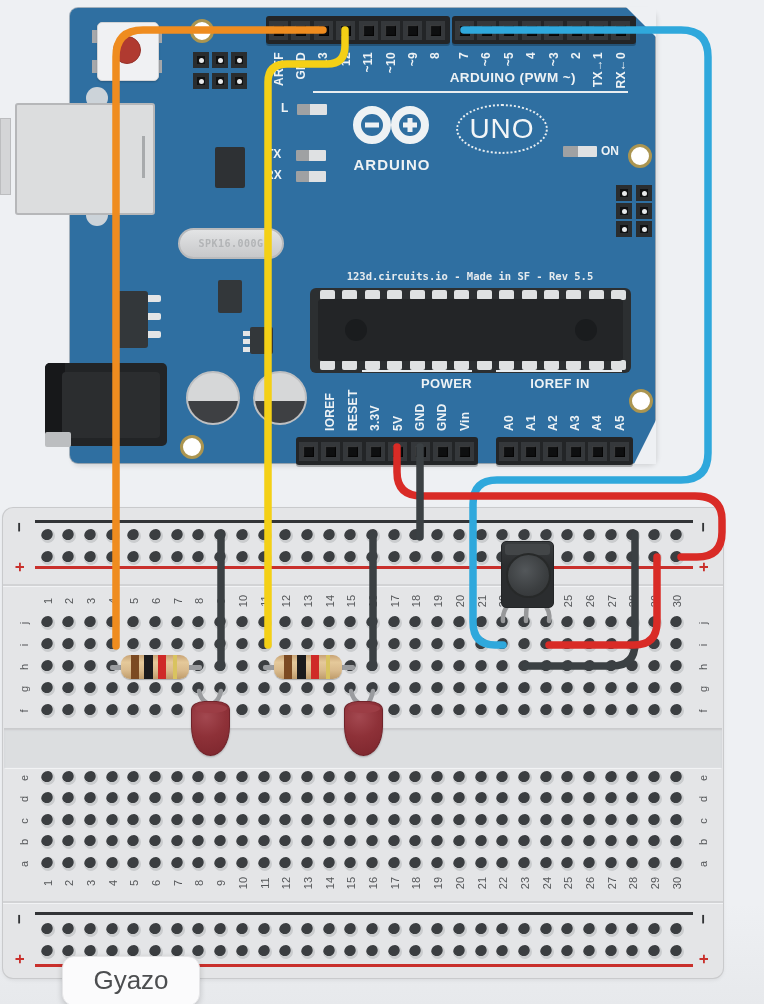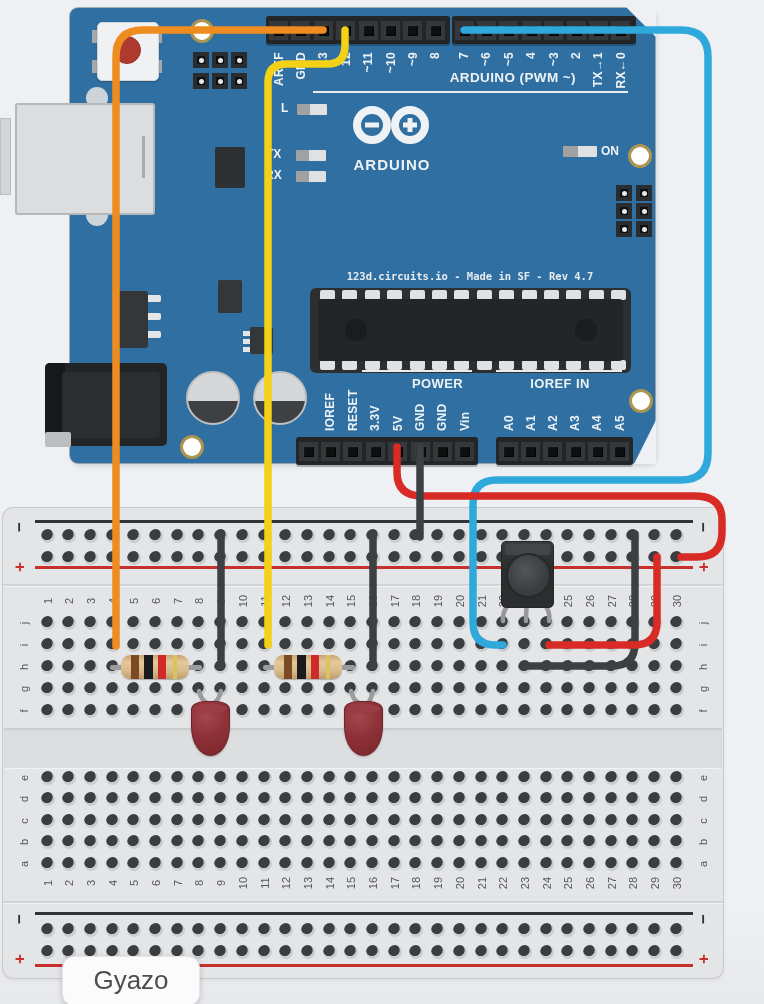--- a/index.html
+++ b/index.html
@@ -110,25 +110,26 @@
   <div class="abs" style="left:243px;top:331px;width:7px;height:5px;background:#e4e5e6;"></div>
   <div class="abs" style="left:243px;top:339px;width:7px;height:5px;background:#e4e5e6;"></div>
   <div class="abs" style="left:243px;top:347px;width:7px;height:5px;background:#e4e5e6;"></div>
   <div class="abs" style="left:250px;top:327px;width:23px;height:27px;background:#33373a;border-radius:2px;"></div>
 
   <div class="abs" style="left:145px;top:295px;width:16px;height:7px;background:#e4e5e6;border-radius:2px;"></div>
   <div class="abs" style="left:145px;top:313px;width:16px;height:7px;background:#e4e5e6;border-radius:2px;"></div>
   <div class="abs" style="left:145px;top:331px;width:16px;height:7px;background:#e4e5e6;border-radius:2px;"></div>
   <div class="abs" style="left:115px;top:291px;width:33px;height:57px;background:#33373a;border-radius:3px;"></div>
 
+  <div class="abs" style="left:178px;top:228px;width:106px;height:31px;border-radius:16px;background:linear-gradient(180deg,#e3e4e5,#c7c8ca);border:2px solid #b9babc;box-sizing:border-box;text-align:center;line-height:27px;font-size:10px;font-weight:bold;letter-spacing:.5px;color:#b2b4b6;font-family:'DejaVu Sans Mono',monospace;">SPK16.000G</div>
 
   <div class="abs" style="left:186px;top:371px;width:54px;height:54px;border-radius:50%;background:linear-gradient(180deg,#d6d7d8 57%,#3e4043 57%);border:2px solid #bfc0c2;box-sizing:border-box;"></div>
   <div class="abs" style="left:253px;top:371px;width:54px;height:54px;border-radius:50%;background:linear-gradient(180deg,#d6d7d8 57%,#3e4043 57%);border:2px solid #bfc0c2;box-sizing:border-box;"></div>
 
-  <div class="abs" style="left:330px;top:270px;width:280px;text-align:center;font-family:'DejaVu Sans Mono',monospace;font-weight:bold;font-size:10.5px;color:#e6ebee;">123d.circuits.io - Made in SF - Rev 4.7</div>
+  <div class="abs" style="left:330px;top:270px;width:280px;text-align:center;font-family:'DejaVu Sans Mono',monospace;font-weight:bold;font-size:10.5px;color:#e6ebee;">123d.circuits.io - Made in SF - Rev 5.5</div>
 
   <div class="abs" style="left:310px;top:288px;width:321px;height:85px;background:#2c2f31;border-radius:6px;"></div>
   <div class="abs" id="icstubs">
       <div class="stub abs" style="left: 320px; top: 290px;"></div>
       <div class="stub abs" style="left: 320px; top: 360px;"></div>
       <div class="stub abs" style="left: 342.4px; top: 290px;"></div>
       <div class="stub abs" style="left: 342.4px; top: 360px;"></div>
       <div class="stub abs" style="left: 364.8px; top: 290px;"></div>
       <div class="stub abs" style="left: 364.8px; top: 360px;"></div>
       <div class="stub abs" style="left: 387.2px; top: 290px;"></div>
@@ -159,35 +160,36 @@
   <div class="abs" style="left:575px;top:319px;width:22px;height:22px;border-radius:50%;background:#1a1c1e;"></div>
 
   <svg class="abs" style="left:344px;top:103px;" width="96" height="47" viewBox="0 0 96 47">
     <circle cx="28" cy="22" r="15" fill="none" stroke="#eef2f4" stroke-width="8"></circle>
     <circle cx="66" cy="22" r="15" fill="none" stroke="#eef2f4" stroke-width="8"></circle>
     <line x1="21" y1="22" x2="35" y2="22" stroke="#eef2f4" stroke-width="5"></line>
     <line x1="59" y1="22" x2="73" y2="22" stroke="#eef2f4" stroke-width="5"></line>
     <line x1="66" y1="15" x2="66" y2="29" stroke="#eef2f4" stroke-width="5"></line>
   </svg>
   <div class="abs" style="left:344px;top:156px;width:96px;text-align:center;font-weight:bold;font-size:15px;letter-spacing:1px;color:#eef2f4;">ARDUINO</div>
+  <div class="abs" style="left:456px;top:104px;width:92px;height:50px;border:2px dotted #e8eef1;border-radius:50%;box-sizing:border-box;text-align:center;line-height:46px;font-size:28px;letter-spacing:1px;color:#f2f5f7;">UNO</div>
 
   <div class="abs ledlbl" style="left:281px;top:101px;">L</div>
   <div class="abs ledrect" style="left:297px;top:104px;"></div>
   <div class="abs ledlbl" style="left:266px;top:147px;">TX</div>
   <div class="abs ledrect" style="left:296px;top:150px;"></div>
   <div class="abs ledlbl" style="left:265px;top:168px;">RX</div>
   <div class="abs ledrect" style="left:296px;top:171px;"></div>
 
   <div class="abs ledrect" style="left:563px;top:146px;width:34px;"></div>
   <div class="abs" style="left:601px;top:144px;font-weight:bold;font-size:12px;color:#edf2f5;">ON</div>
 
   <div class="abs silkline" style="left:313px;top:91px;width:315px;"></div>
   <div class="abs caption" style="left:420px;top:70px;width:156px;text-align:right;font-size:13.5px;">ARDUINO (PWM ~)</div>
   <div class="abs silkline" style="left:362px;top:370px;width:110px;"></div>
-  <div class="abs caption" style="left:412px;top:376px;width:76px;text-align:left;">POWER</div>
+  <div class="abs caption" style="left:396px;top:376px;width:76px;text-align:right;">POWER</div>
   <div class="abs silkline" style="left:496px;top:370px;width:126px;"></div>
   <div class="abs caption" style="left:497px;top:376px;width:126px;text-align:center;">IOREF IN</div>
 
   <div class="abs hdr" style="left:266px;top:16px;width:184px;height:28px;"></div>
   <div class="abs hdr" style="left:452px;top:16px;width:184px;height:28px;"></div>
   <div class="abs hdr" style="left:296px;top:437px;width:182px;height:28px;"></div>
   <div class="abs hdr" style="left:496px;top:437px;width:137px;height:28px;"></div>
   <div id="gen-pins">
       <div class="pin abs" style="left: 269px; top: 20.5px;"></div>
       <div class="pin abs" style="left: 291.4px; top: 20.5px;"></div>

